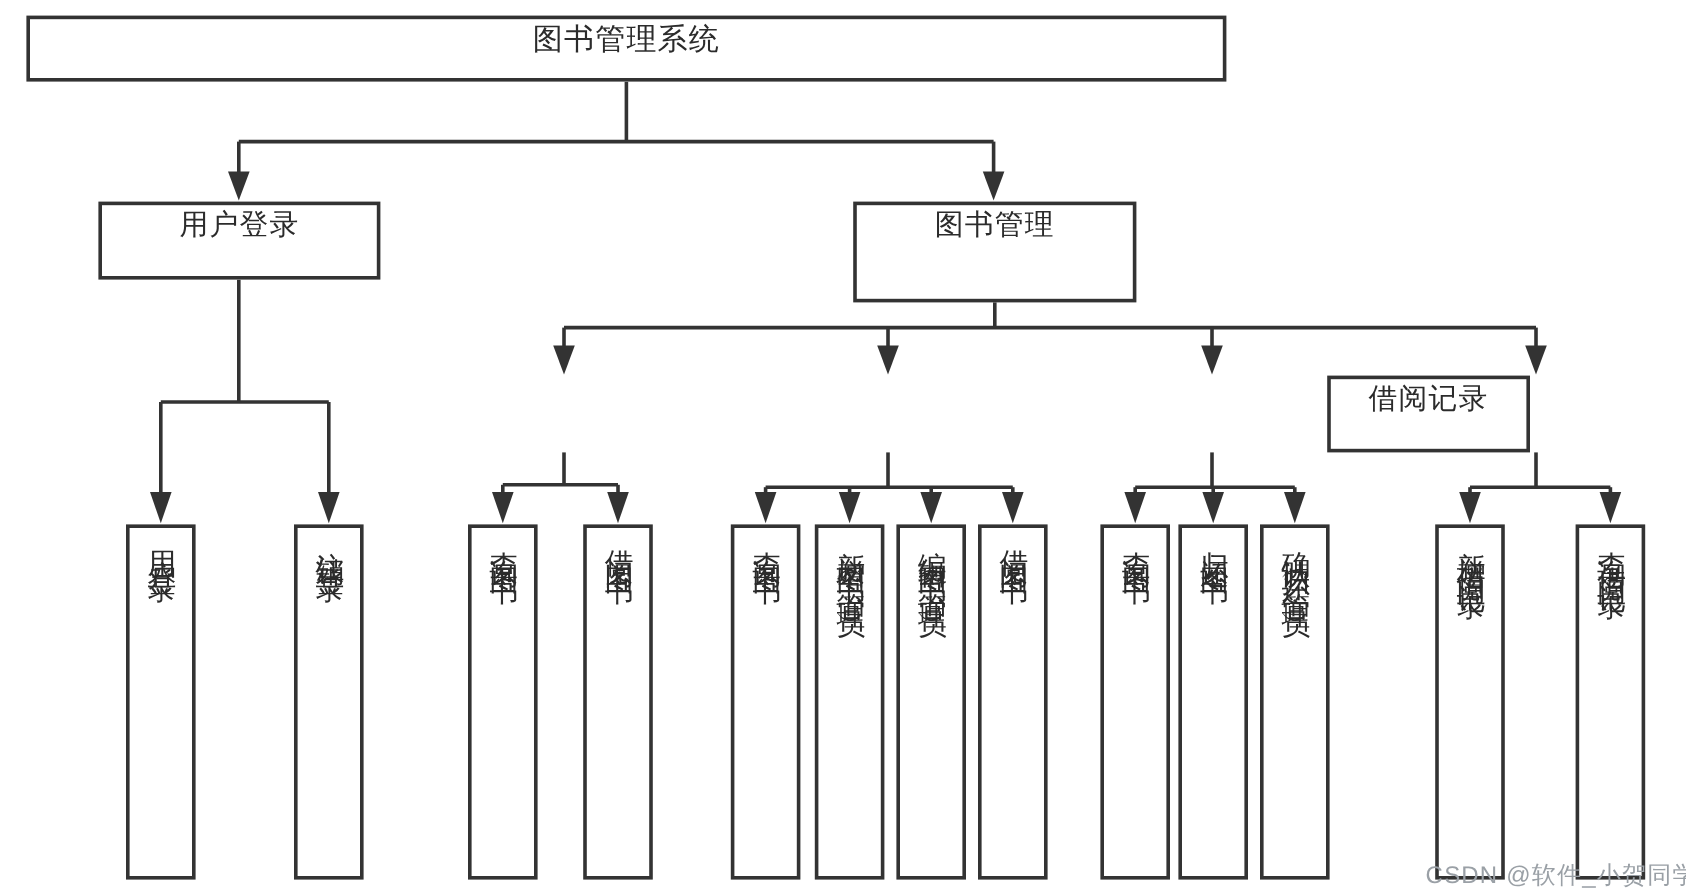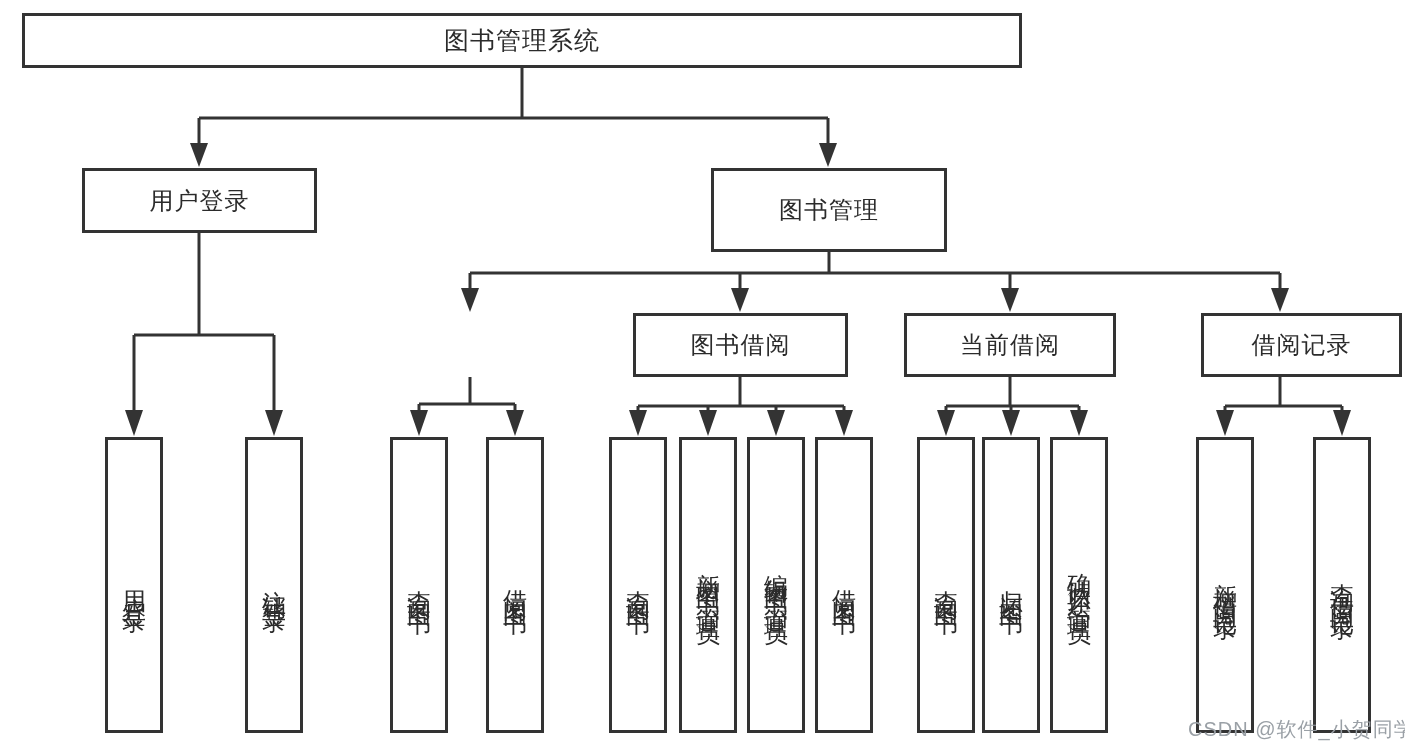--- a/index.html
+++ b/index.html
@@ -4,21 +4,21 @@
 <style>
   html,body{margin:0;padding:0;background:#ffffff;}
   .canvas{
     position:relative;width:1405px;height:747px;background:#ffffff;
     font-family:"Liberation Sans","DejaVu Sans",sans-serif;overflow:hidden;
   }
   .connectors{position:absolute;left:0;top:0;}
   .box{
     position:absolute;box-sizing:border-box;
     border:3px solid #333333;background:#ffffff;color:#2b2b2b;
-    display:flex;align-items:center;justify-content:center;
+    display:flex;justify-content:center;
   }
   .hlabel{font-size:24px;letter-spacing:1px;white-space:nowrap;}
   .root .hlabel{font-size:25px;}
   .leaf .vlabel{
     writing-mode:vertical-rl;text-orientation:mixed;
     font-size:24px;line-height:1;letter-spacing:7px;white-space:nowrap;
   }
   .watermark{
     position:absolute;left:1188px;top:716px;z-index:5;
     font-size:20px;color:#9aa0a6;letter-spacing:1px;white-space:nowrap;
@@ -99,27 +99,21 @@
     <span class="hlabel">图书管理系统</span>
   </div>
 
   <div class="box" style="left:82px;top:168px;width:235px;height:65px;">
     <span class="hlabel">用户登录</span>
   </div>
   <div class="box" style="left:711px;top:168px;width:236px;height:84px;">
     <span class="hlabel">图书管理</span>
   </div>
 
-  <div class="box" style="left:633px;top:313px;width:215px;height:64px;">
-    <span class="hlabel">图书借阅</span>
-  </div>
-  <div class="box" style="left:904px;top:313px;width:212px;height:64px;">
-    <span class="hlabel">当前借阅</span>
-  </div>
-  <div class="box" style="left:1201px;top:313px;width:201px;height:64px;">
+  <div class="box" style="left:1106px;top:313px;width:169px;height:64px;">
     <span class="hlabel">借阅记录</span>
   </div>
 
   <div class="box leaf" style="left:105px;top:437px;width:58px;height:296px;">
     <span class="vlabel">用户登录</span>
   </div>
   <div class="box leaf" style="left:245px;top:437px;width:58px;height:296px;">
     <span class="vlabel">注销登录</span>
   </div>
 

